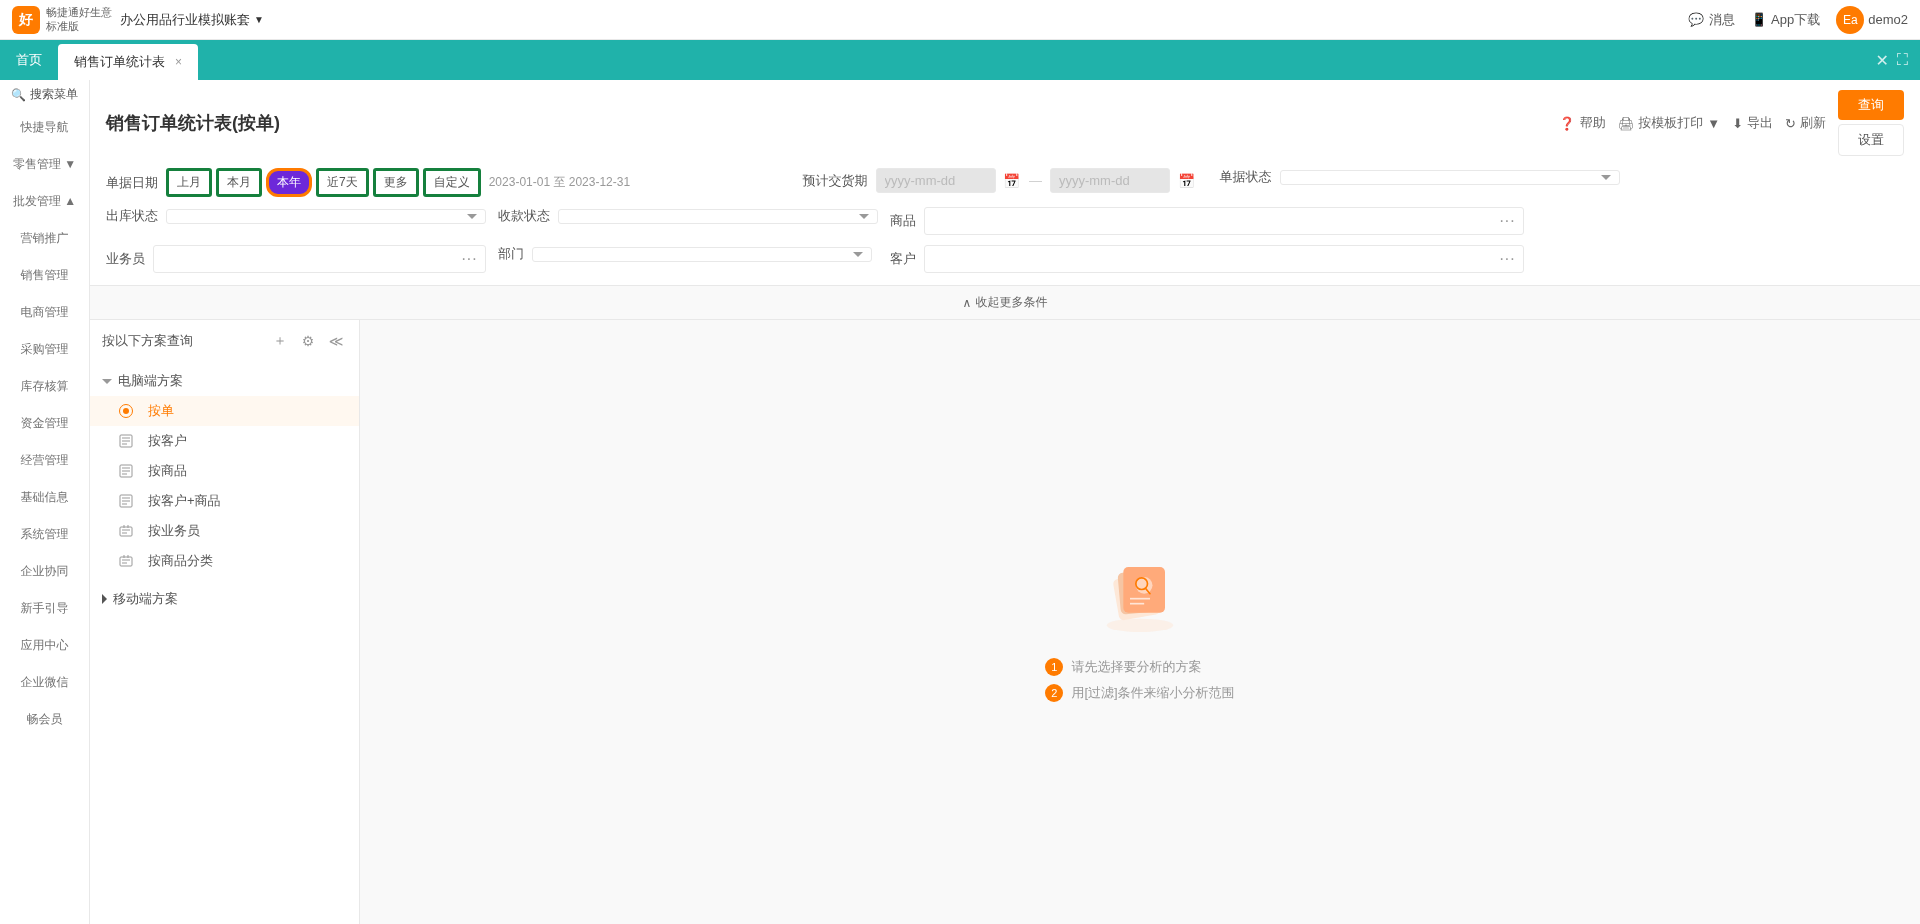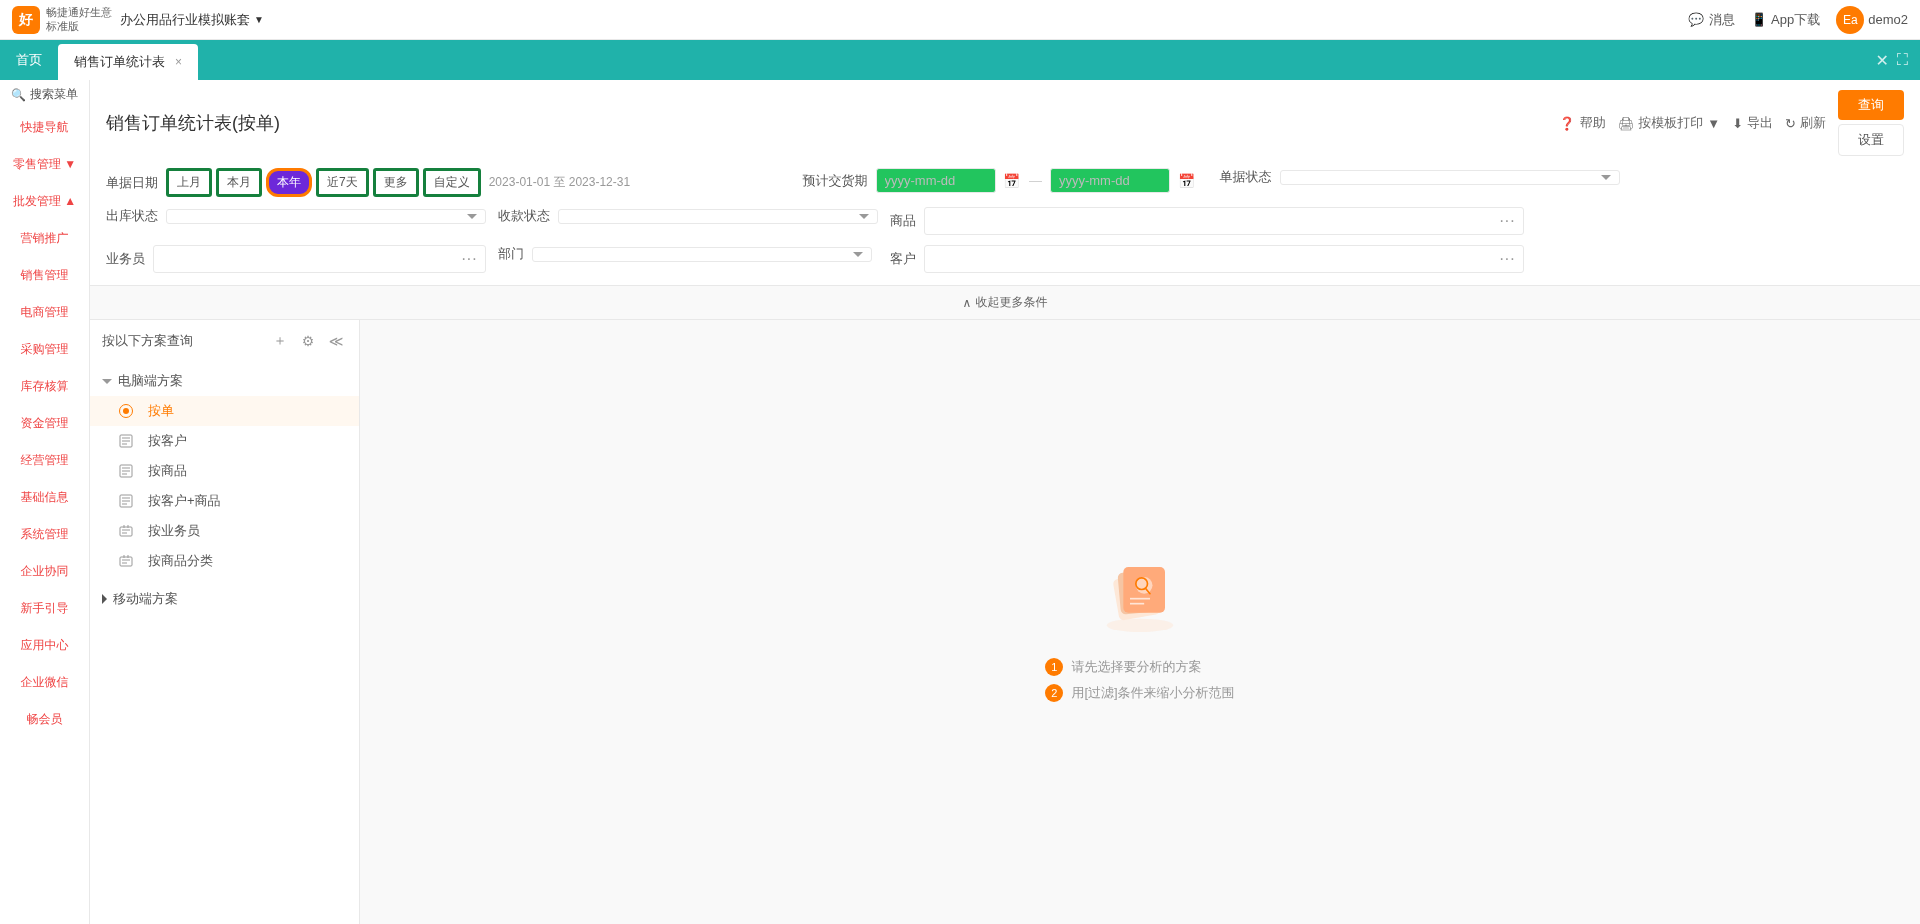--- a/index.html
+++ b/index.html
@@ -26,42 +26,42 @@
     .nav-tab .close-btn { color: #999; font-size: 12px; cursor: pointer; margin-left: 4px; }
     .nav-tab-spacer { flex: 1; }
     .window-controls { display: flex; align-items: center; gap: 8px; padding-right: 12px; }
     .window-btn { color: #fff; cursor: pointer; font-size: 16px; opacity: 0.8; }
 
     
     .main-content { display: flex; flex: 1; overflow: hidden; }
 
     
     .sidebar { width: 90px; background: #fff; border-right: 1px solid #e8e8e8; display: flex; flex-direction: column; flex-shrink: 0; overflow-y: auto; }
-    .sidebar-item { padding: 10px 0; display: flex; align-items: flex-end; justify-content: center; cursor: pointer; font-size: 13px; color: #ef4444; position: relative; }
+    .sidebar-item { padding: 10px 0; display: flex; align-items: flex-end; justify-content: center; cursor: pointer; font-size: 13px; color: #737373; position: relative; }
     .sidebar-item .label { text-align: center; font-size: 12px; }
     .sidebar-search-btn { display: flex; align-items: center; justify-content: center; color: #555; font-size: 12px; gap: 4px; cursor: pointer; padding: 6px 0; }
 
     
     .page-content { flex: 1; display: flex; flex-direction: column; overflow: hidden; }
 
     
     .page-header { padding: 10px 16px 0; display: flex; align-items: center; justify-content: space-between; background: #fff; }
-    .page-title { font-size: 18px; font-weight: normal; color: #333; }
+    .page-title { font-size: 18px; font-weight: bold; color: #333; }
     .page-actions { display: flex; align-items: center; gap: 12px; }
     .page-action-btn { display: flex; align-items: center; gap: 4px; color: #666; font-size: 13px; cursor: pointer; }
 
     
     .filter-area { background: #fff; padding: 12px 16px; border-bottom: 1px solid #e8e8e8; }
     .filter-row { display: flex; align-items: flex-start; gap: 12px; margin-bottom: 10px; flex-wrap: wrap; }
     .filter-row:last-child { margin-bottom: 0; }
     .filter-group { display: flex; align-items: center; gap: 4px; }
     .date-btn { padding: 3px 8px; border: 3px solid #15803d; border-radius: 3px; background: #fff; color: #555; font-size: 12px; cursor: pointer; }
     .date-btn.active { background: #6d28d9; color: #fff; border-color: #ff7b00; border-radius: 12px; }
     .date-range { color: #999; font-size: 12px; }
-    .filter-input { border: 1px solid #e8e8e8; border-radius: 3px; padding: 4px 8px; font-size: 13px; color: #333; background: #22c55e; width: 160px; outline: none; }
+    .filter-input { border: 1px solid #e8e8e8; border-radius: 3px; padding: 4px 8px; font-size: 13px; color: #333; background: #e5e5e5; width: 160px; outline: none; }
     .filter-input::placeholder { color: #bbb; }
     .filter-select { border: 1px solid #e8e8e8; border-radius: 3px; padding: 4px 8px; font-size: 13px; color: #555; background: #fff; width: 180px; display: flex; align-items: center; justify-content: space-between; cursor: pointer; }
     .filter-select-wide { width: 340px; }
     .calendar-icon { color: #ccc; font-size: 14px; cursor: pointer; }
     .ellipsis-btn { color: #999; font-size: 16px; cursor: pointer; }
 
     
     .collapse-bar { display: flex; justify-content: center; align-items: center; padding: 8px; background: #f9f9f9; border-bottom: 1px solid #e8e8e8; cursor: pointer; }
     .collapse-btn { color: #666; font-size: 12px; display: flex; align-items: center; gap: 4px; }
 

